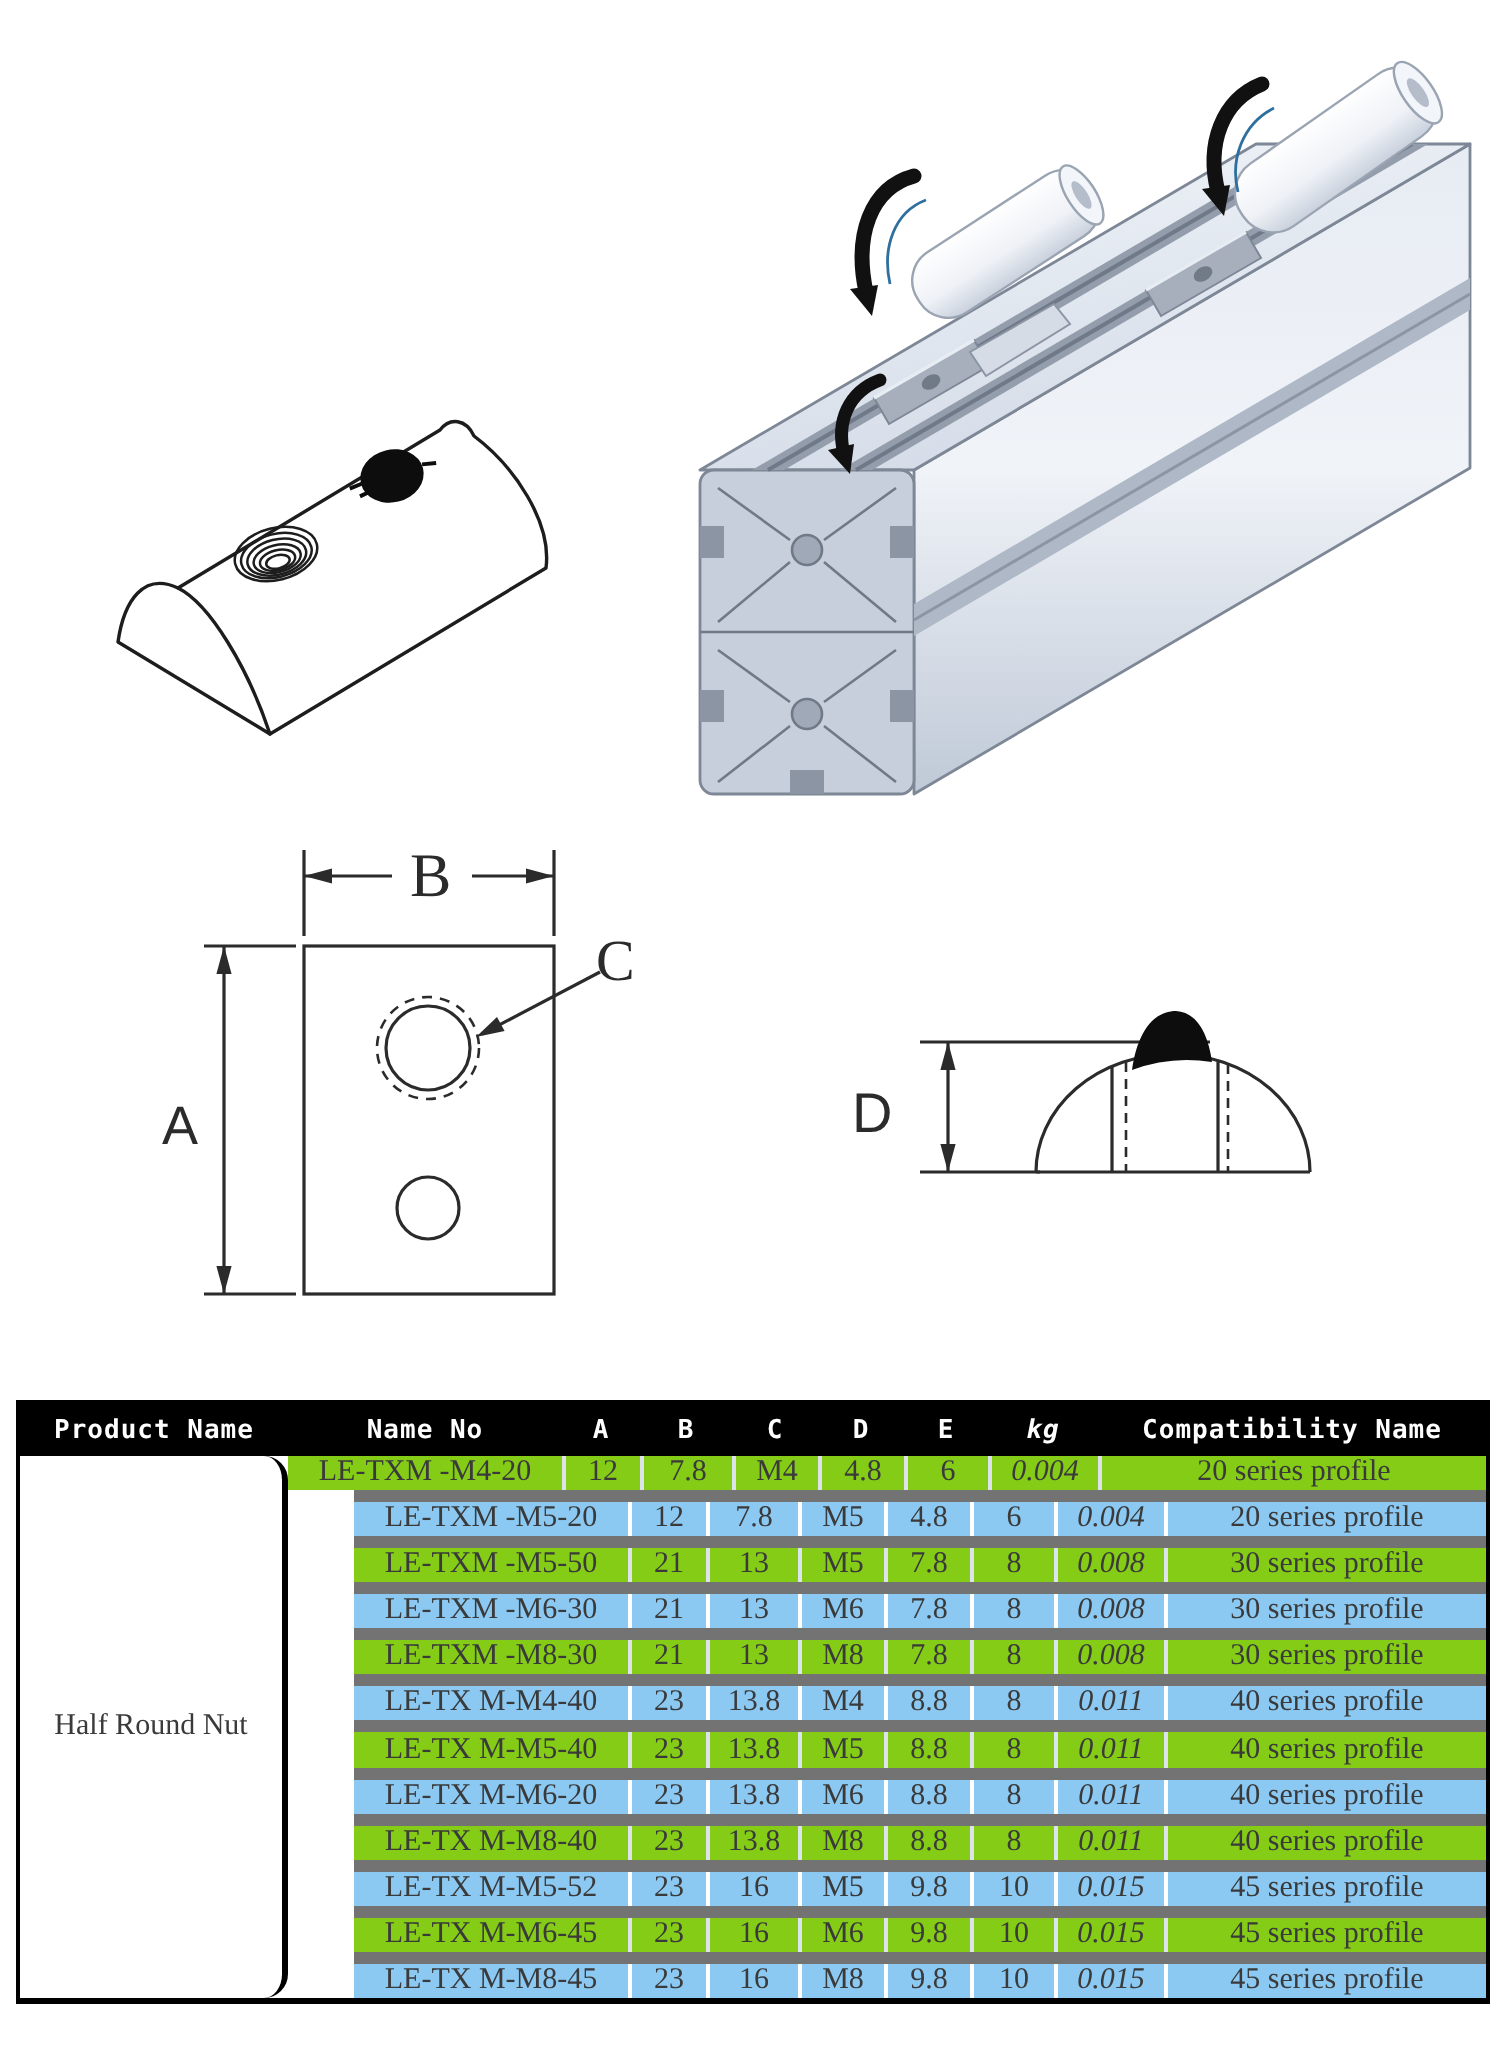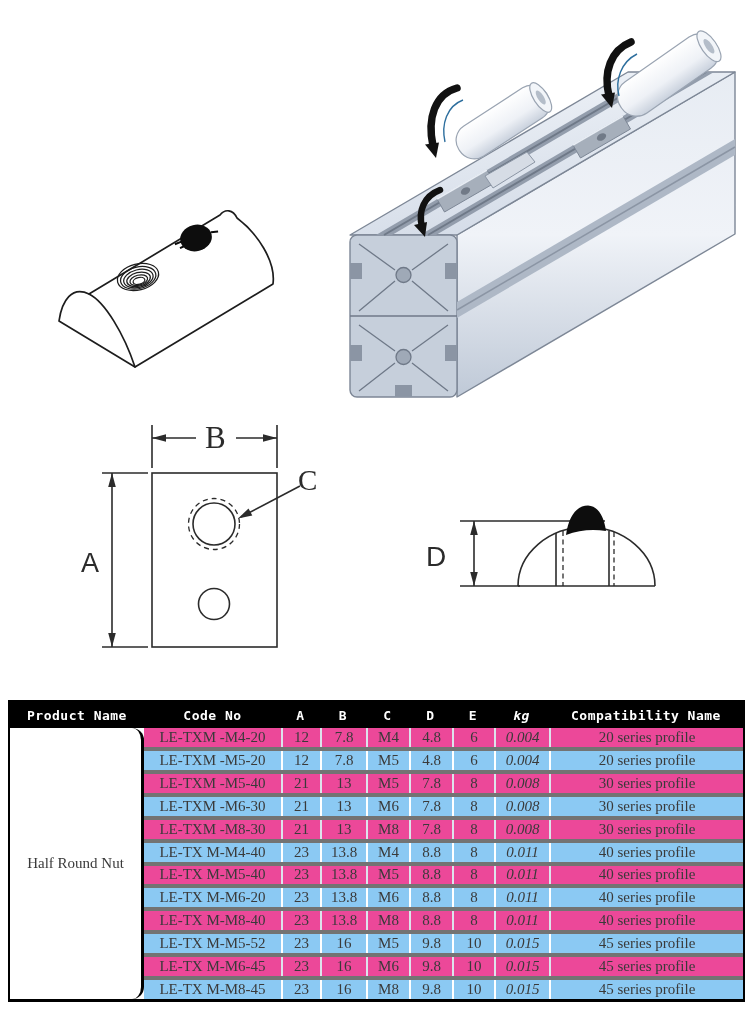--- a/index.html
+++ b/index.html
@@ -35,23 +35,23 @@
     width:134px; flex:0 0 134px;
     border-right:3px solid #000;
     display:flex; align-items:center; justify-content:center;
     font-family:"Liberation Serif", serif;
     font-size:15px; background:#fff;border-radius:12px;
   }
   .rows { flex:1; display:flex; flex-direction:column; }
   .trow {
     flex:1; display:flex; align-items:stretch;
     font-family:"Liberation Serif", serif;
-    font-size:15px; background:#ec4899;
-  }
-  .trow + .trow { border-top:4px solid #737373; }
+    font-size:15px; background:#84cc16;
+  }
+  .trow + .trow { border-top:6px solid #737373;margin-left:33px; }
   .trow.alt { background:var(--row-highlight,#8bc9f3); }
   .cell {
     display:flex; align-items:center; justify-content:center;
     border-left:2px solid #dde3ec; overflow:hidden; white-space:nowrap;
   }
   .trow.alt .cell { border-left-color:#ffffff; }
   .cell:first-child { border-left:none; }
 
   .c-prod { width:134px; flex:0 0 134px; }
   .c-part { width:137px; flex:0 0 137px; }
@@ -224,21 +224,21 @@
   <g fill="#2b2b2b">
     <polygon points="76,43 72.2,57 79.8,57"></polygon>
     <polygon points="76,108 72.2,94 79.8,94"></polygon>
   </g>
   <text x="28" y="88" font-family="Liberation Sans, sans-serif" font-size="28" fill="#2b2b2b">D</text>
 </svg>
 
 <div class="spec-table">
   <div class="thead">
     <div class="hc c-prod">Product Name</div>
-    <div class="hc c-part">Code No</div>
+    <div class="hc c-part">Name No</div>
     <div class="hc c-a">A</div>
     <div class="hc c-b">B</div>
     <div class="hc c-c">C</div>
     <div class="hc c-d">D</div>
     <div class="hc c-e">E</div>
     <div class="hc c-kg">kg</div>
     <div class="hc c-compat">Compatibility Name</div>
   </div>
   <div class="tbody">
     <div class="prodcol">Half Round Nut</div>
@@ -257,21 +257,21 @@
     <span class="cell c-part">LE-TXM -M5-20</span>
     <span class="cell c-a">12</span>
     <span class="cell c-b">7.8</span>
     <span class="cell c-c">M5</span>
     <span class="cell c-d">4.8</span>
     <span class="cell c-e">6</span>
     <span class="cell c-kg">0.004</span>
     <span class="cell c-compat">20 series profile</span>
   </div>
         <div class="trow">
-    <span class="cell c-part">LE-TXM -M5-40</span>
+    <span class="cell c-part">LE-TXM -M5-50</span>
     <span class="cell c-a">21</span>
     <span class="cell c-b">13</span>
     <span class="cell c-c">M5</span>
     <span class="cell c-d">7.8</span>
     <span class="cell c-e">8</span>
     <span class="cell c-kg">0.008</span>
     <span class="cell c-compat">30 series profile</span>
   </div>
         <div class="trow alt">
     <span class="cell c-part">LE-TXM -M6-30</span>

